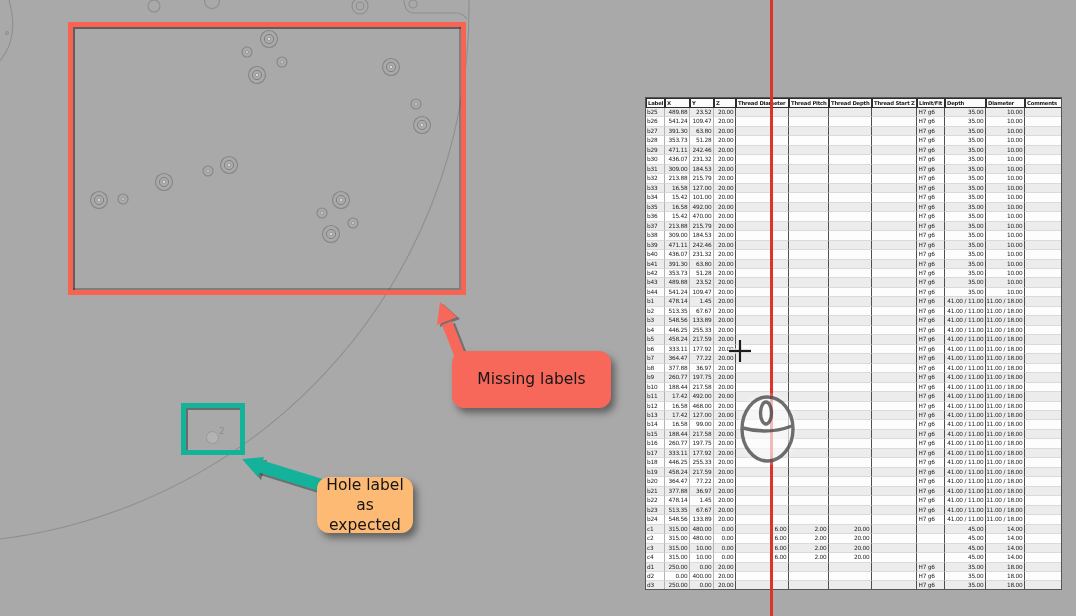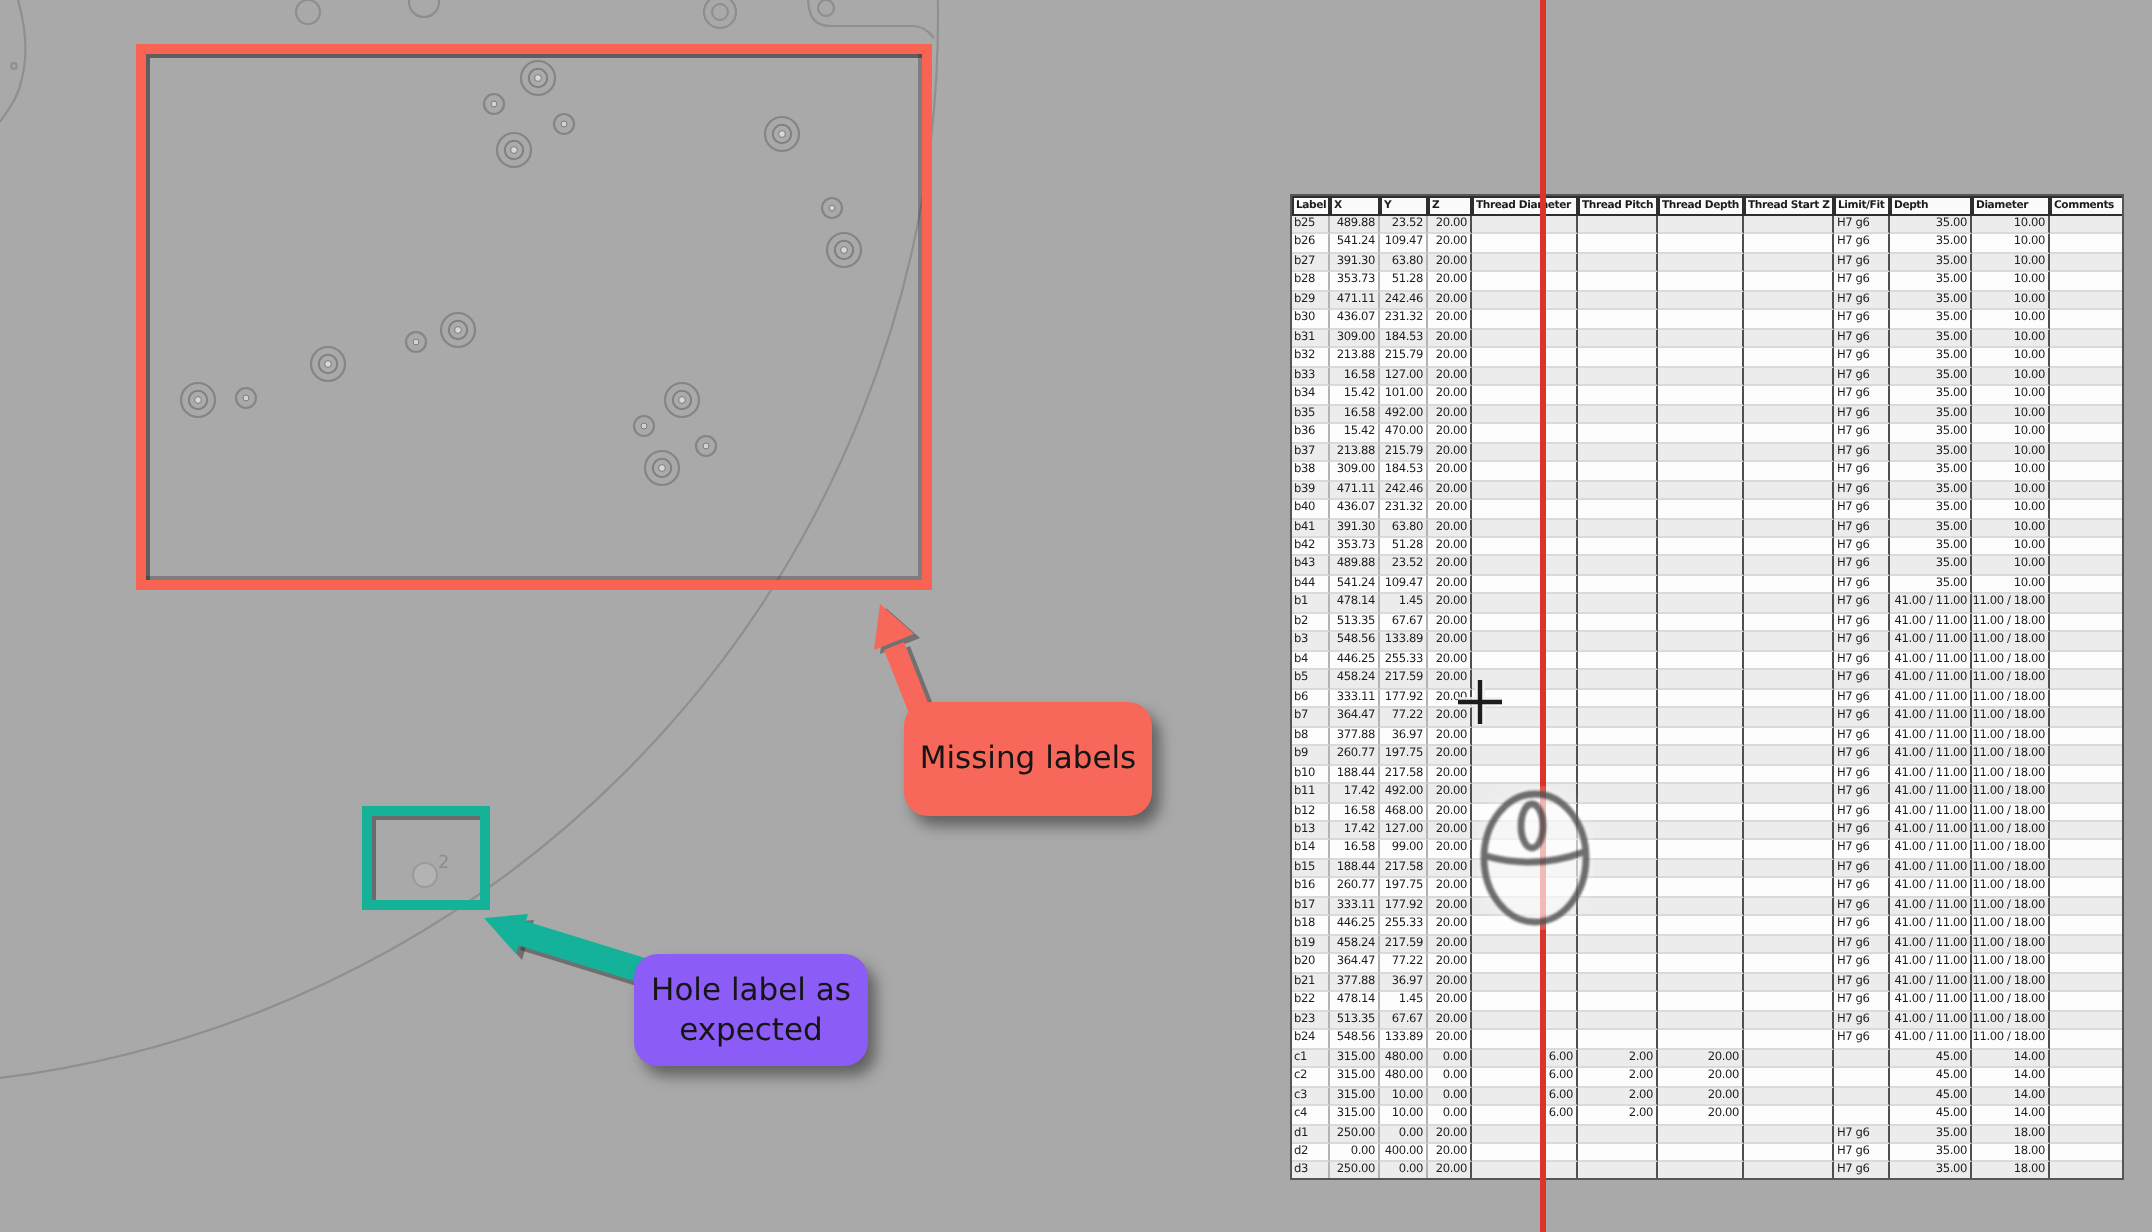--- a/index.html
+++ b/index.html
@@ -15,22 +15,22 @@
   #teal-rect{left:181px;top:403px;width:64px;height:52px;border:5px solid #15b29a;
             box-shadow:inset 2px 2px 0 rgba(45,45,45,.5);z-index:2;}
   
   #hole-label{position:absolute;left:206px;top:426px;z-index:2;color:#8f8f8f;}
   #hole-label .ring{display:inline-block;width:11px;height:11px;border:1.4px solid #9a9a9a;
             border-radius:50%;background:rgba(230,230,230,.18);vertical-align:-3px;}
   #hole-label .sup{font-size:9px;position:relative;top:-7px;left:0px;color:#8d8d8d;}
   
   .callout{position:absolute;border-radius:12px;color:#151515;text-align:center;
            box-shadow:4px 5px 7px rgba(40,40,40,.55);z-index:4;font-size:15.5px;}
-  #callout-missing{left:452px;top:351px;width:124px;height:57px;background:#f8685a;line-height:57px;}
-  #callout-expected{left:317px;top:477px;width:117px;height:56px;background:#8b5cf6;
+  #callout-missing{left:452px;top:351px;width:159px;height:57px;background:#f8685a;line-height:57px;}
+  #callout-expected{left:317px;top:477px;width:96px;height:56px;background:#fdba74;
            padding-top:0;display:flex;flex-direction:column;justify-content:center;line-height:1.3;}
   
   #hole-table{position:absolute;left:645px;top:97px;width:417px;height:493px;background:#fdfdfd;
       z-index:2;border:1px solid #555;box-sizing:border-box;display:flex;flex-direction:column;
       overflow:hidden;color:#1c1c1c;}
   .tr{display:grid;grid-template-columns:19px 25px 24px 22px 53px 40px 43px 45px 28px 41px 39px 37px;
       height:9.47px;flex:0 0 auto;}
   .tr.head{height:10px;font-weight:bold;background:#fbfbfb;}
   .tr.stripe{background:#ececec;}
   .td{box-sizing:border-box;overflow:hidden;white-space:nowrap;border-right:1px solid #4f4f4f;

